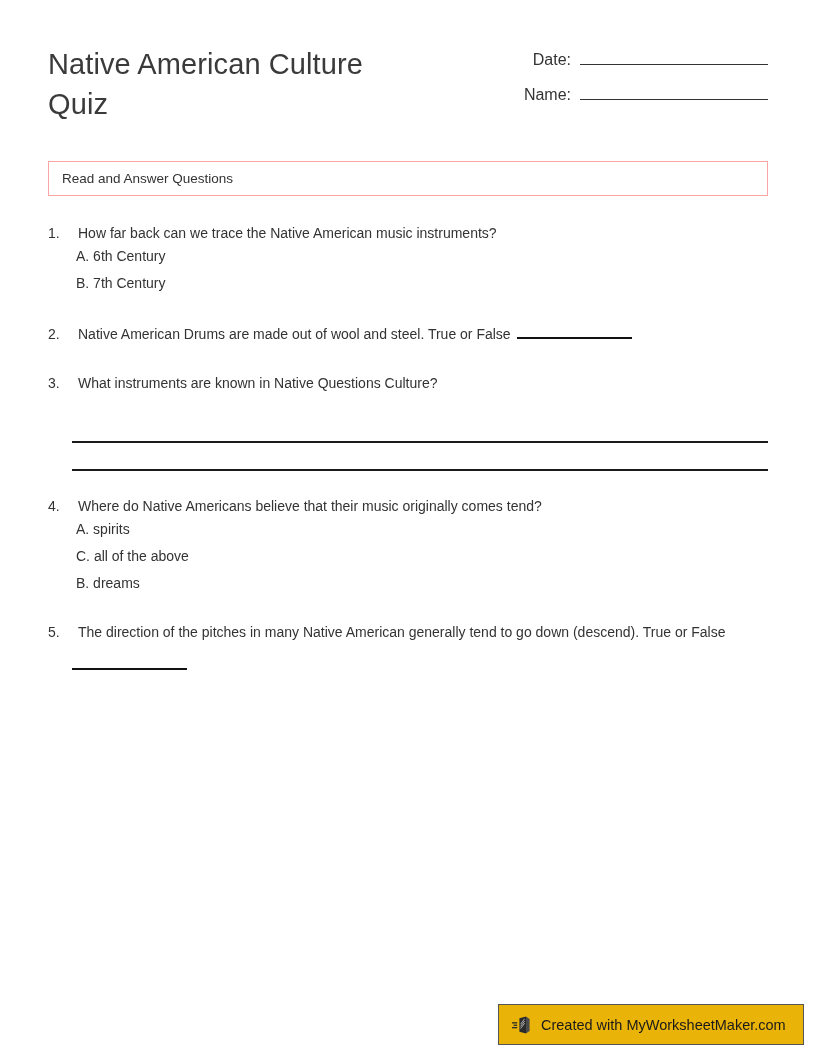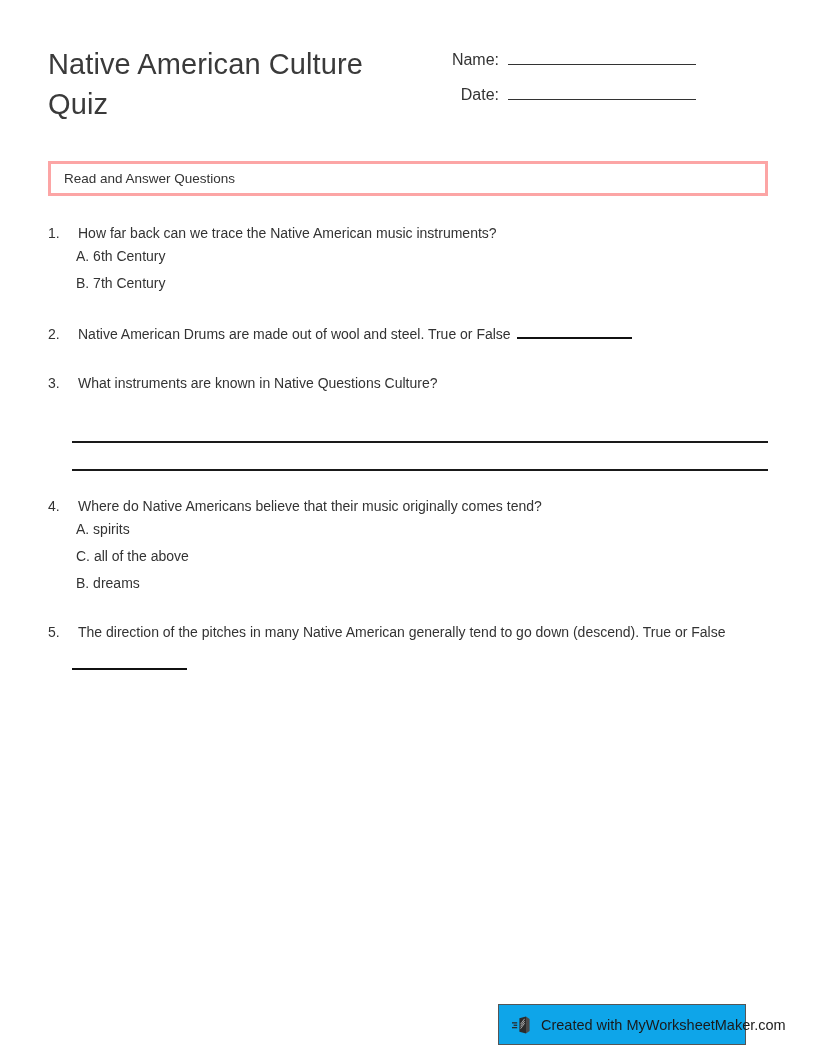--- a/index.html
+++ b/index.html
@@ -24,20 +24,21 @@
     overflow: hidden;
   }
 
   
   .header {
     position: absolute;
     left: 48px;
     top: 44px;
     width: 720px;
     display: flex;
+    justify-content: space-between;
     align-items: flex-start;
   }
   .title {
     font-size: 29px;
     font-weight: 400;
     line-height: 40px;
     color: #3a3a3a;
     width: 380px;
     margin: 0;
     letter-spacing: 0.1px;
@@ -66,21 +67,21 @@
   }
 
   
   .instruction-box {
     position: absolute;
     left: 48px;
     top: 161px;
     width: 720px;
     height: 35px;
     box-sizing: border-box;
-    border: 3px solid #fca5a5;
+    border: 1px solid #fca5a5;
     display: flex;
     align-items: center;
     padding-left: 13px;
   }
   .instruction-text {
     font-size: 13.5px;
     color: #333333;
   }
 
   
@@ -155,25 +156,25 @@
   .spacer-1 { height: 32px; }
   .spacer-2 { height: 30px; }
   .spacer-3 { height: 26px; }
   .spacer-4 { height: 30px; }
 
   
   .footer-badge {
     position: absolute;
     left: 498px;
     top: 1004px;
-    width: 248px;
+    width: 306px;
     height: 41px;
     box-sizing: border-box;
     border: 1px solid #555555;
-    background: #0ea5e9;
+    background: #eab308;
     display: flex;
     align-items: center;
     padding-left: 12px;
   }
   .footer-logo {
     width: 22px;
     height: 22px;
     flex: 0 0 22px;
     margin-right: 8px;
     display: block;
@@ -187,25 +188,25 @@
 </head>
 <body>
 
 <div class="page">
 
   <div class="header">
     <h1 class="title">Native American Culture Quiz</h1>
 
     <div class="idblock">
       <div class="idrow">
+        <span class="idlabel">Date:</span>
+        <span class="idline"></span>
+      </div>
+      <div class="idrow">
         <span class="idlabel">Name:</span>
-        <span class="idline"></span>
-      </div>
-      <div class="idrow">
-        <span class="idlabel">Date:</span>
         <span class="idline"></span>
       </div>
     </div>
   </div>
 
   <div class="instruction-box">
     <span class="instruction-text">Read and Answer Questions</span>
   </div>
 
   <div class="questions">

